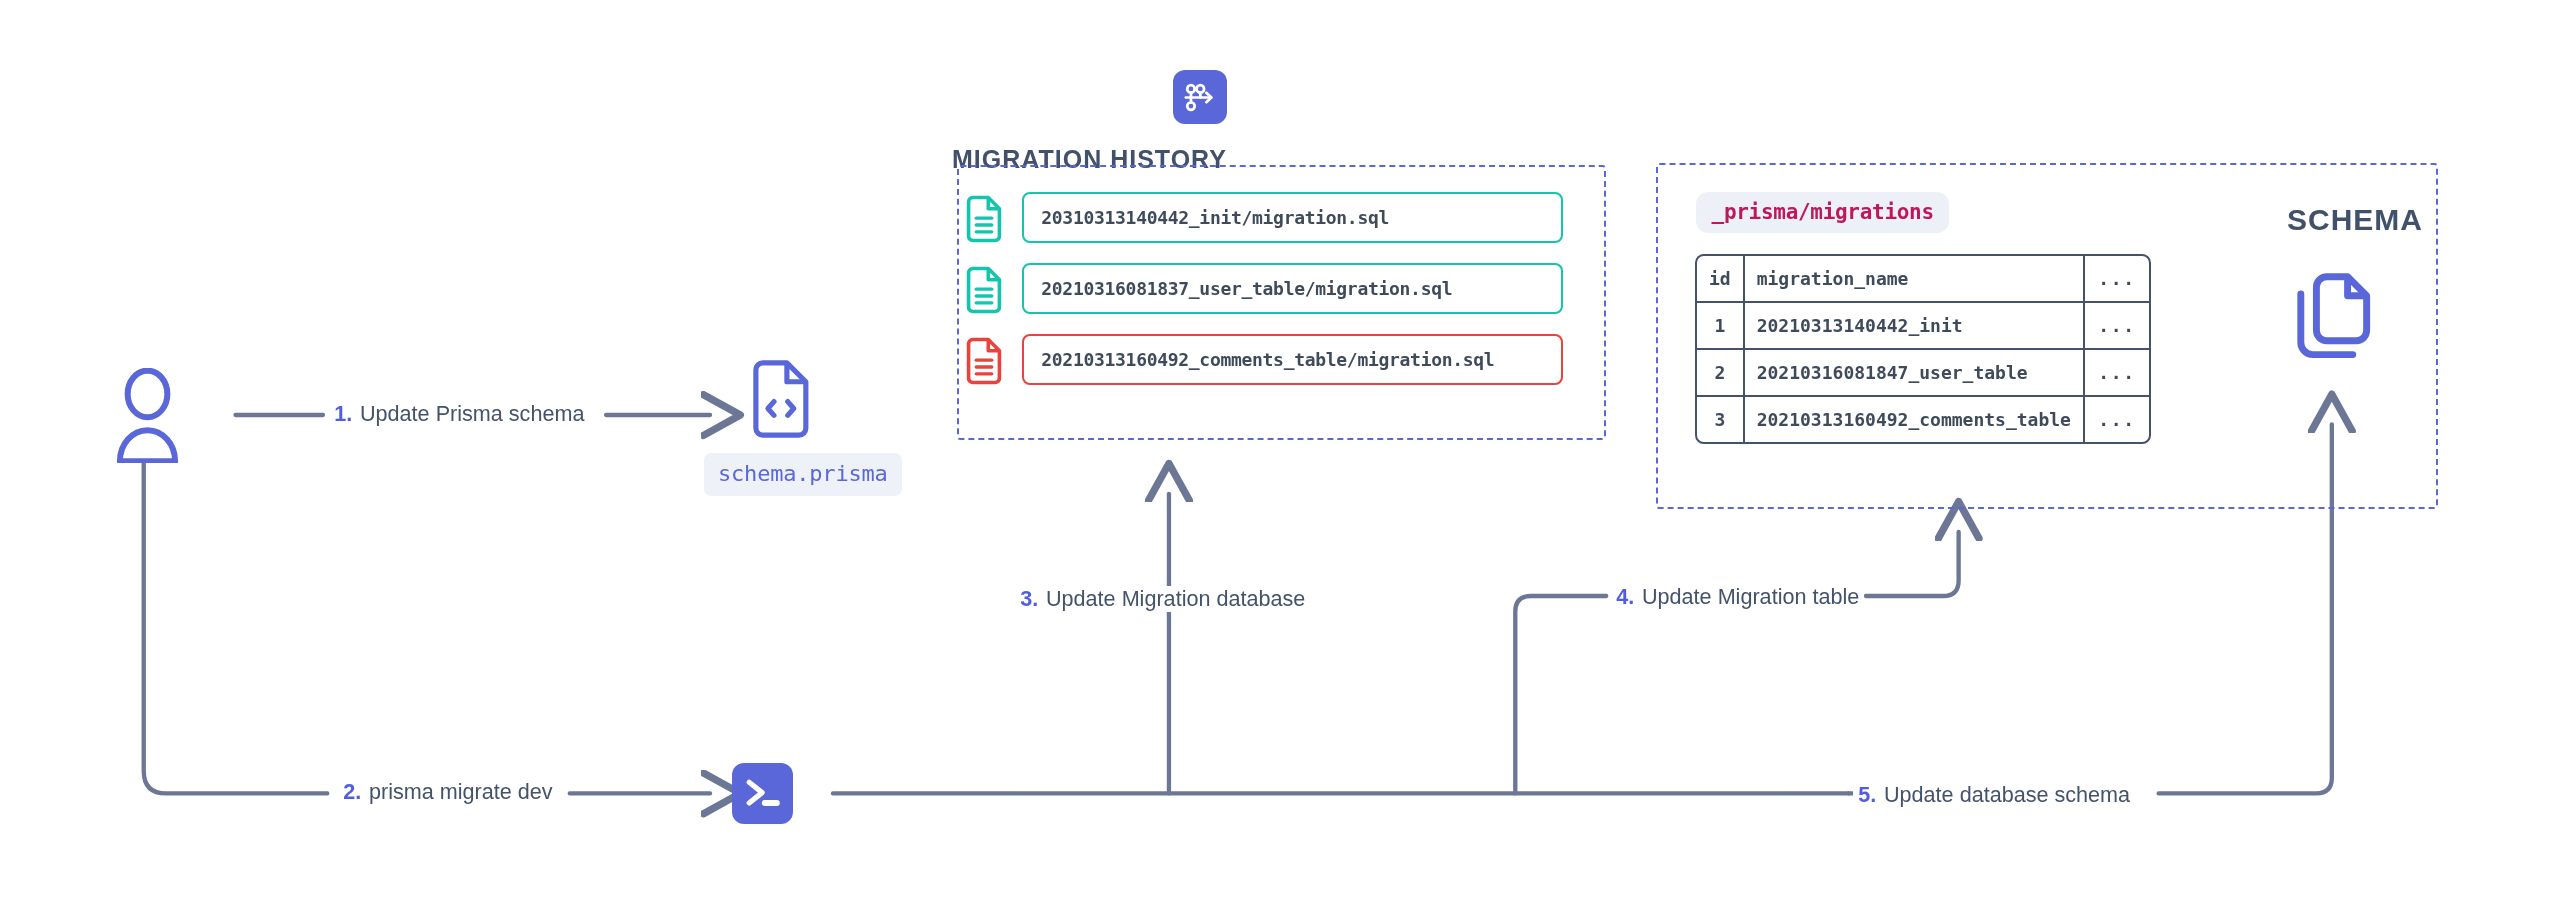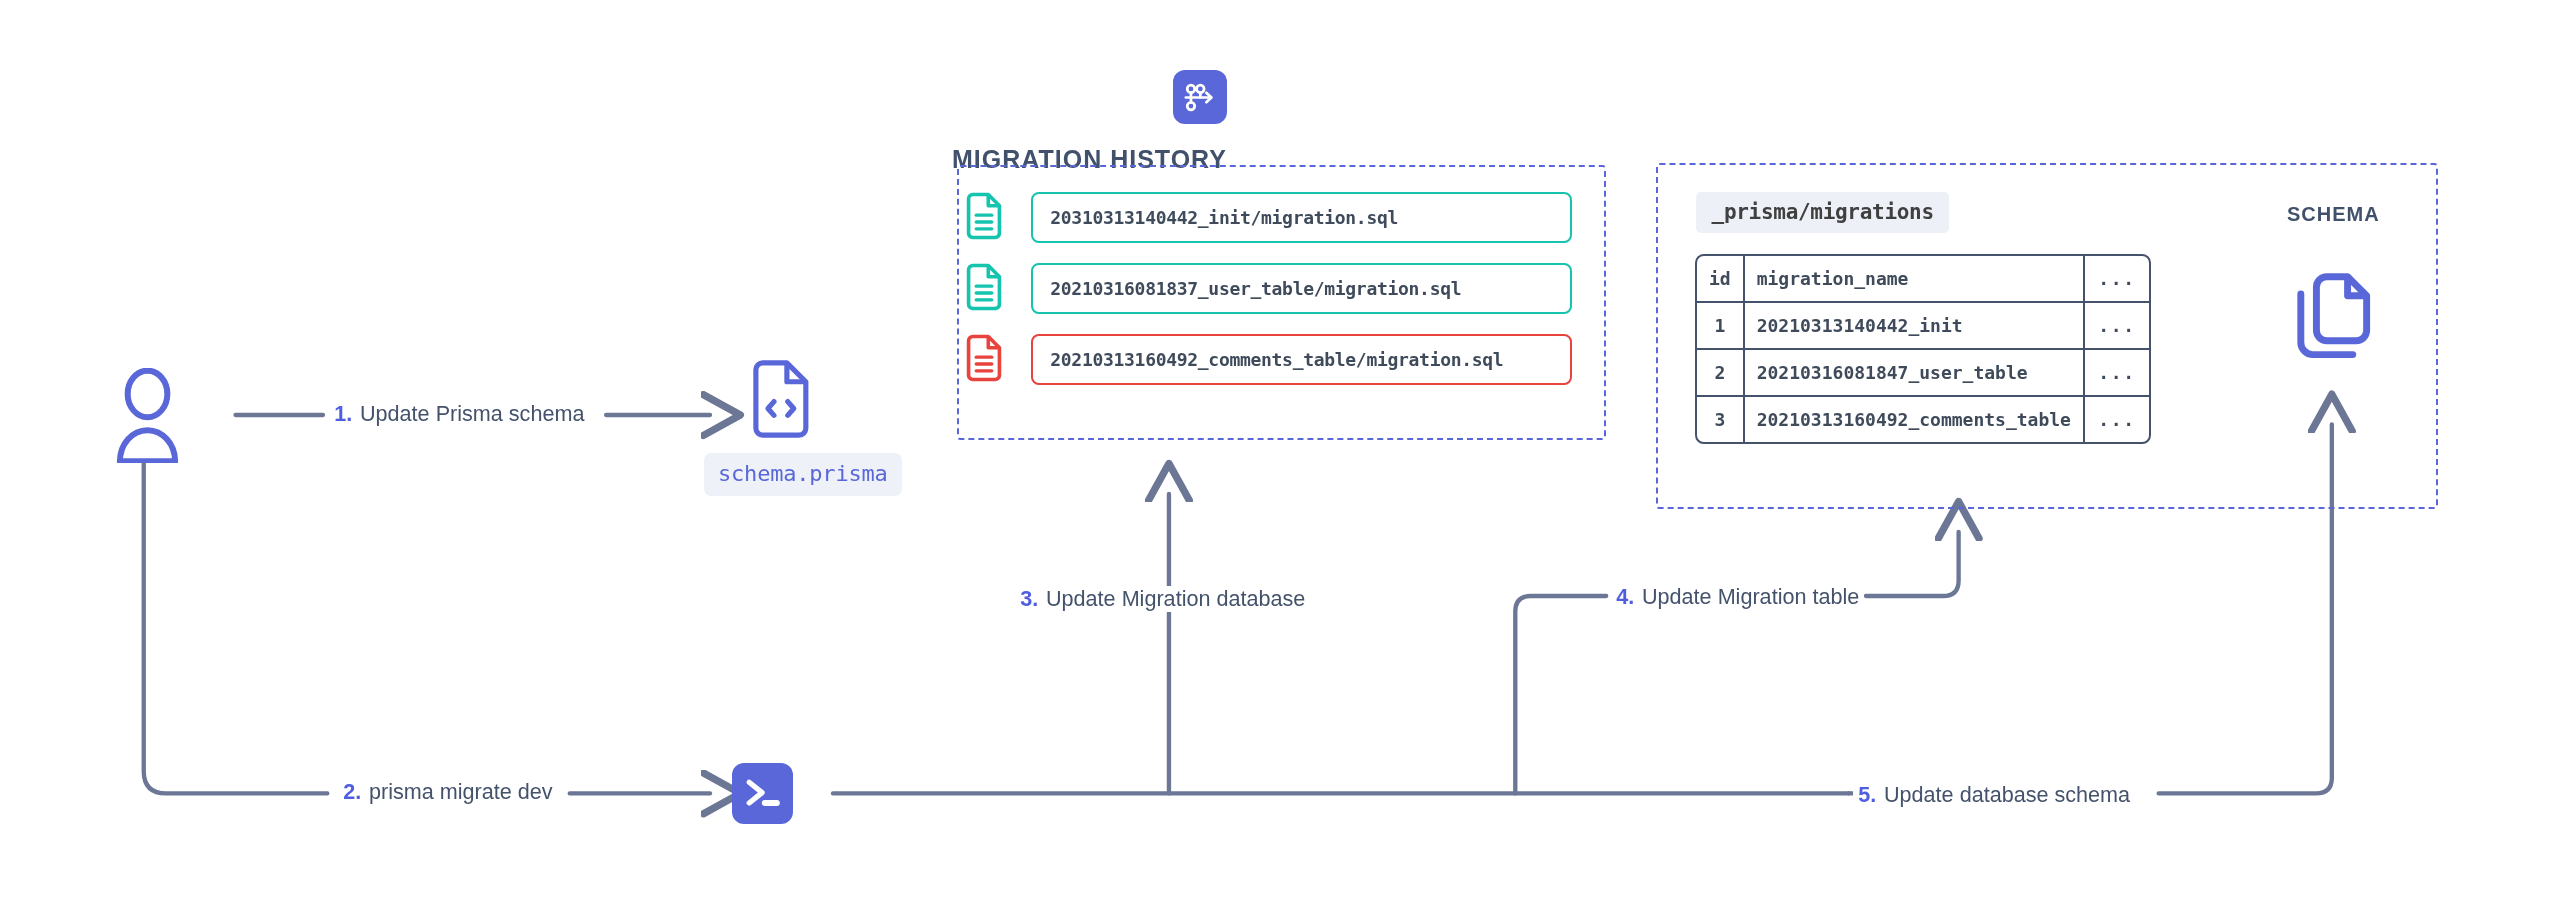--- a/index.html
+++ b/index.html
@@ -23,38 +23,38 @@
     font-size:25px;font-weight:bold;letter-spacing:1px;color:#41506b;
     white-space:nowrap;
   }
 
   
   .dashed-box{
     border:2.6px dashed #5a67d8;border-radius:3.5px;box-sizing:border-box;
   }
 
   
-  .mh-row{display:flex;align-items:flex-start;gap:28px;}
+  .mh-row{display:flex;align-items:flex-end;gap:19px;}
   .mh-pill{
     box-sizing:border-box;height:51px;width:541px;border-radius:7.8px;
     border:2.6px solid #14c4ae;background:#fff;display:flex;align-items:center;
     padding-left:17.3px;
   }
   .mh-pill.red{border-color:#e8433c;}
   .mh-text{
     font-family:"DejaVu Sans Mono", monospace;font-size:18px;font-weight:bold;
     color:#3f4b5b;letter-spacing:-0.3px;white-space:nowrap;
   }
 
   
   .chip{
-    display:inline-block;background:#edf1f7;border-radius:5px;
+    display:inline-block;background:#edf1f7;border-radius:12px;
     padding:7.8px 15.6px 9.5px 15.6px;
     font-family:"DejaVu Sans Mono", monospace;font-size:21px;font-weight:bold;
-    color:#404040;letter-spacing:-0.3px;
+    color:#be185d;letter-spacing:-0.3px;
   }
 
   
   .db-table{
     border-collapse:separate;border-spacing:0;background:#fff;
     border:2.6px solid #44526b;border-radius:8.7px;overflow:hidden;
     font-family:"DejaVu Sans Mono", monospace;
   }
   .db-table td{
     border-bottom:2.6px solid #44526b;border-right:2.6px solid #44526b;
@@ -64,21 +64,21 @@
   .db-table tr:last-child td{border-bottom:none;}
   .db-table td:last-child{border-right:none;}
   .c-id{text-align:center;width:19px;}
   .c-name{width:251px;}
   .c-dots{text-align:center;width:40px;letter-spacing:1.7px;}
   .val-green{color:#12b898;}
   .val-red{color:#ea4335;}
 
   
   .schema-label{
-    font-size:20px;font-weight:bold;letter-spacing:1px;color:#41506b;
+    font-size:30px;font-weight:bold;letter-spacing:1px;color:#41506b;
   }
 
   
   .step{
     display:flex;align-items:baseline;gap:7.8px;white-space:nowrap;
     font-size:21.6px;color:#44526b;background:#fff;padding:0 5.2px;
   }
   .step .num{color:#4f5ee0;font-weight:bold;}
 
   

